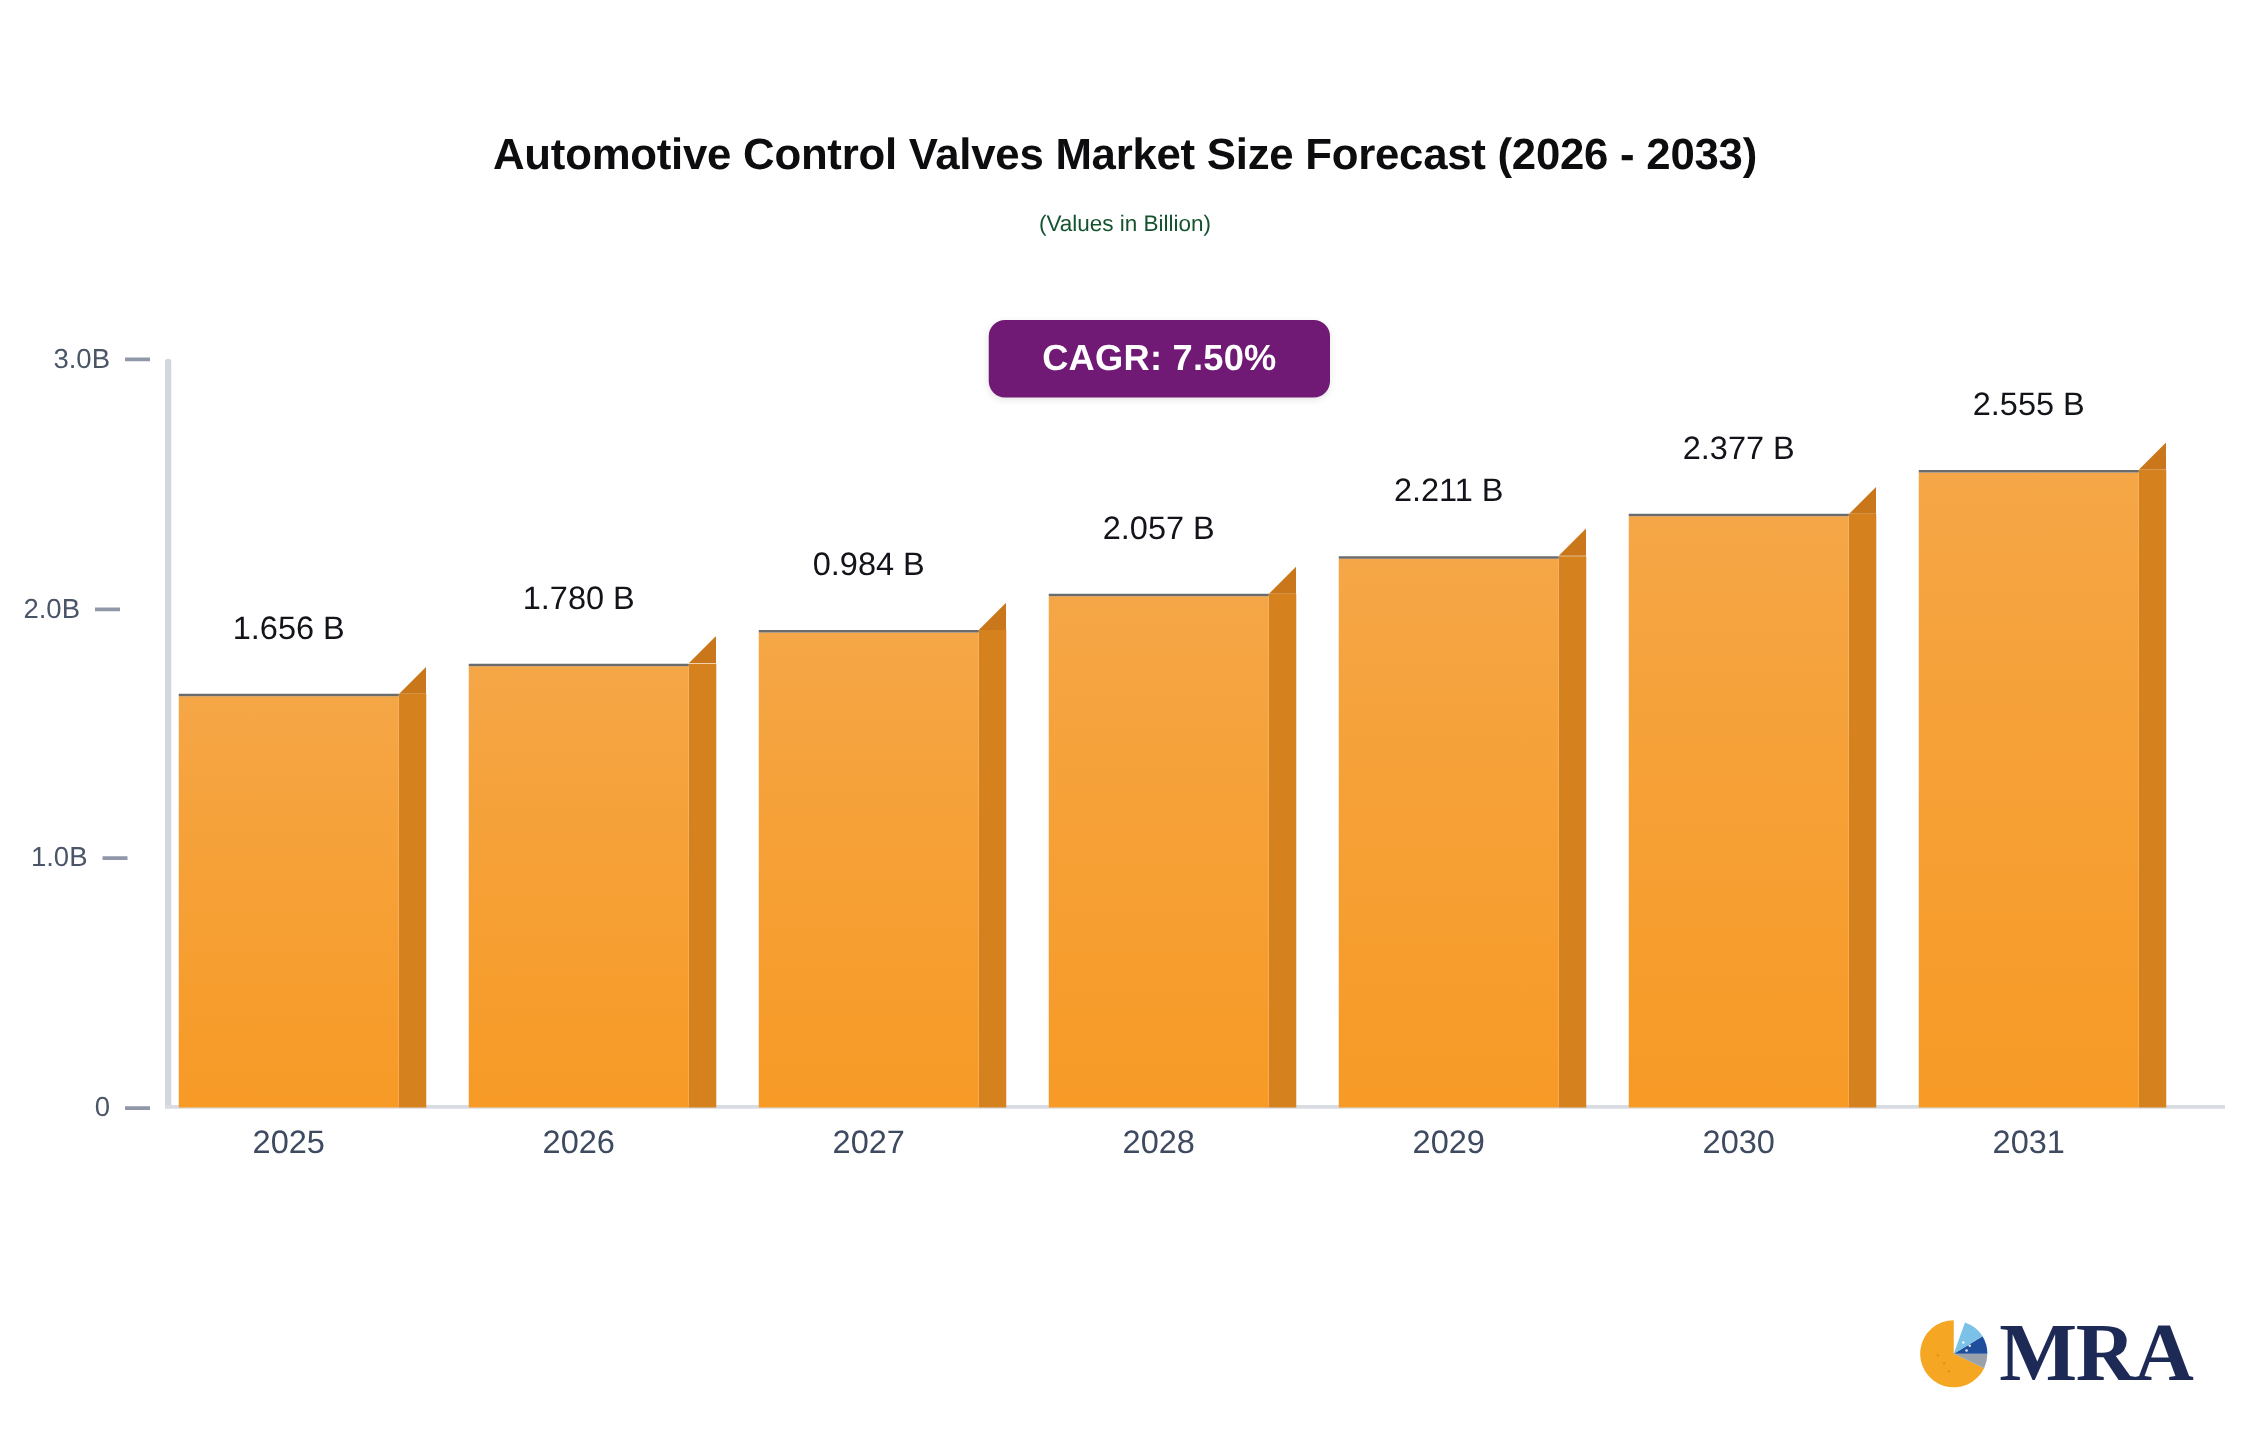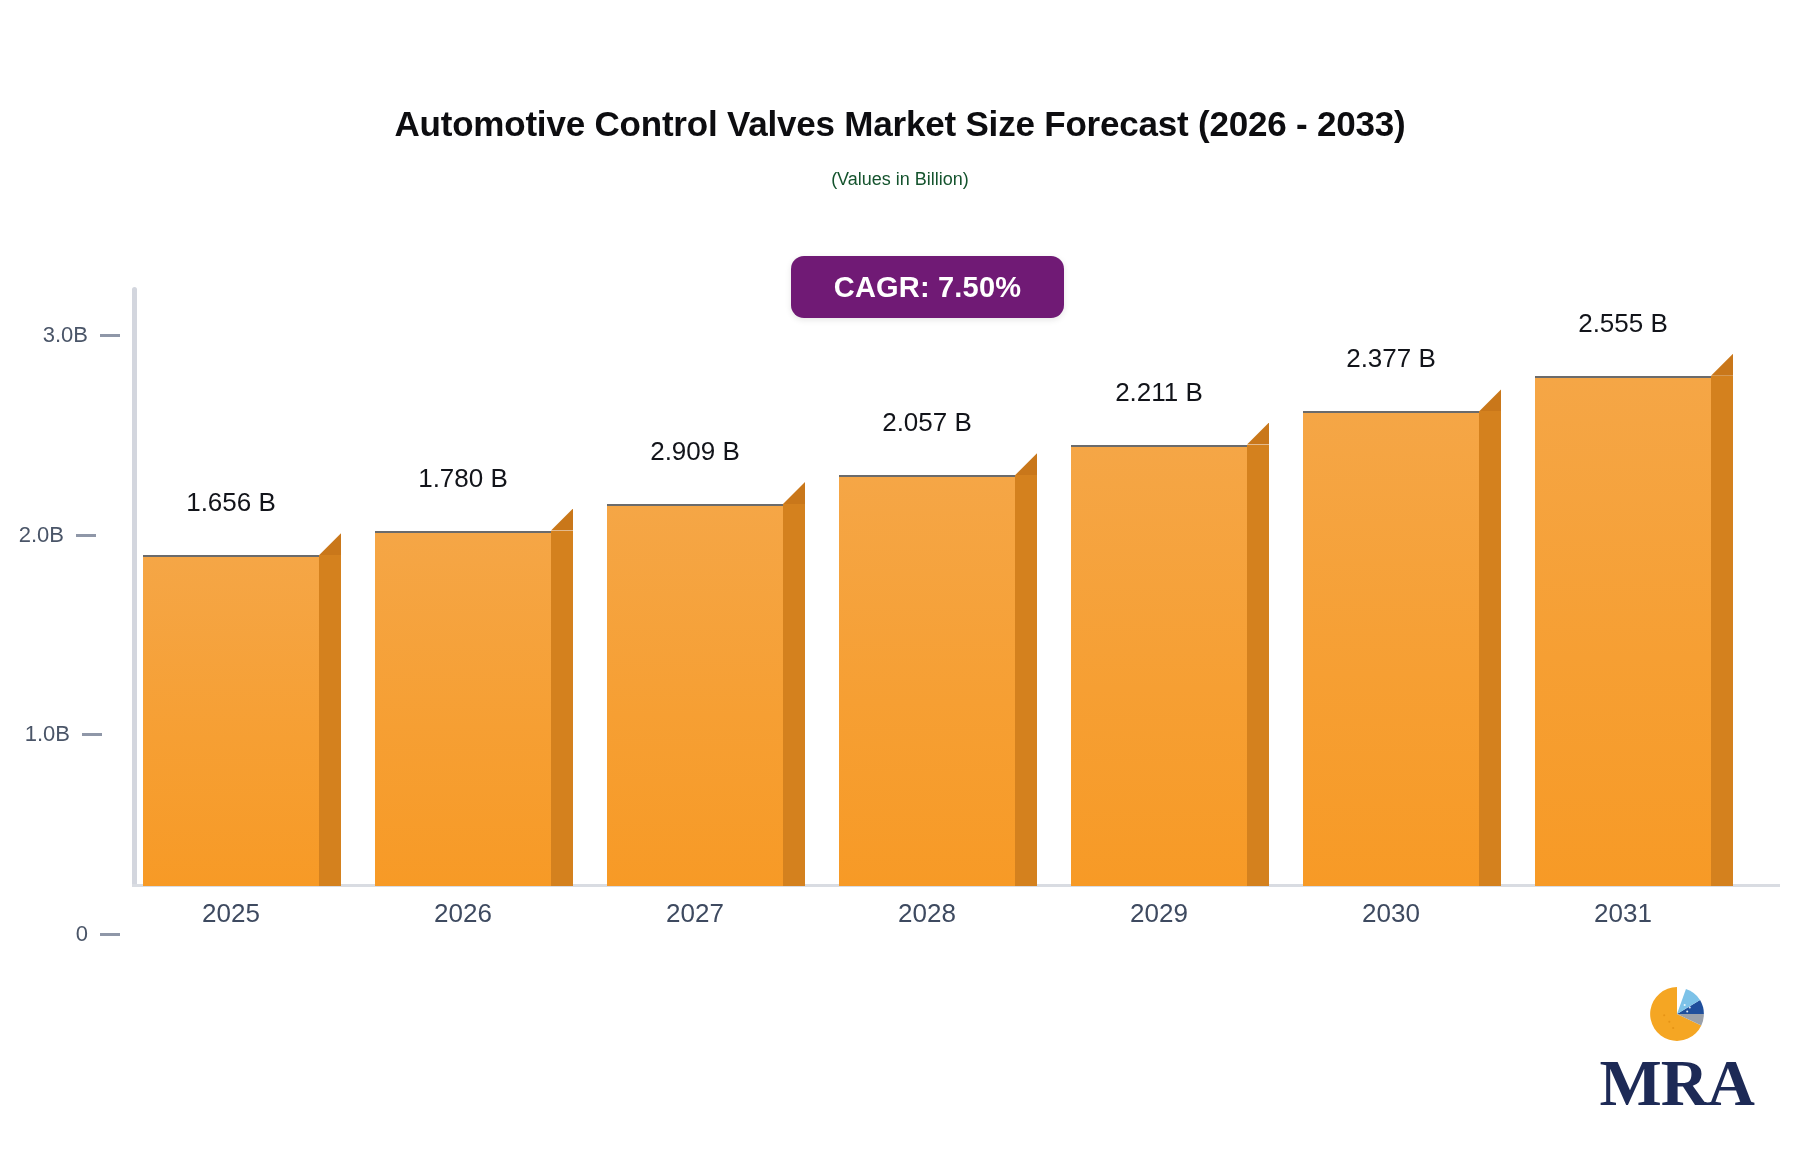--- a/index.html
+++ b/index.html
@@ -81,21 +81,20 @@
     left: 132px;
     top: 884px;
     width: 1648px;
     height: 3px;
     background: #d9dce2;
   }
   .ytick {
     position: absolute;
     height: 24px;
     line-height: 24px;
-    margin-top: 48px;
   }
   .ytick .lbl {
     position: absolute;
     right: 44px;
     top: 0;
     font-size: 22px;
     color: #4a5568;
     white-space: nowrap;
   }
   .ytick .dash {
@@ -145,21 +144,20 @@
   }
 
   
   .logo {
     position: absolute;
     right: 46px;
     bottom: 40px;
     display: flex;
     align-items: center;
     gap: 4px;
-    flex-direction: column;
   }
   .logo-mark { width: 64px; height: 64px; }
   .logo-text {
     font-family: "Liberation Serif", serif;
     font-size: 66px;
     font-weight: bold;
     color: #1d2a56;
     line-height: 1;
     letter-spacing: -1px;
   }
@@ -208,21 +206,21 @@
           <div class="bar-top-cap" style="left: 176px; top: 0px; width: 22px; height: 22px; clip-path: polygon(0px 100%, 100% 0px, 100% 100%);"></div>
           <div class="bar-side" style="left: 176px; width: 22px; height: 355.407px; bottom: 0px;"></div>
           <div class="bar-front" style="width: 176px; height: 355.407px;"></div>
         </div>
         <div class="bar-value" style="left: 355px; width: 216px; top: 462.593px;">1.780 B</div>
         <div class="bar-3d" style="left: 607px; top: 482.038px; width: 198px; height: 403.962px;">
           <div class="bar-top-cap" style="left: 176px; top: 0px; width: 22px; height: 22px; clip-path: polygon(0px 100%, 100% 0px, 100% 100%);"></div>
           <div class="bar-side" style="left: 176px; width: 22px; height: 381.962px; bottom: 0px;"></div>
           <div class="bar-front" style="width: 176px; height: 381.962px;"></div>
         </div>
-        <div class="bar-value" style="left: 587px; width: 216px; top: 436.038px;">2.909 B</div>
+        <div class="bar-value" style="left: 587px; width: 216px; top: 436.038px;">0.984 B</div>
         <div class="bar-3d" style="left: 839px; top: 453.286px; width: 198px; height: 432.714px;">
           <div class="bar-top-cap" style="left: 176px; top: 0px; width: 22px; height: 22px; clip-path: polygon(0px 100%, 100% 0px, 100% 100%);"></div>
           <div class="bar-side" style="left: 176px; width: 22px; height: 410.714px; bottom: 0px;"></div>
           <div class="bar-front" style="width: 176px; height: 410.714px;"></div>
         </div>
         <div class="bar-value" style="left: 819px; width: 216px; top: 407.286px;">2.057 B</div>
         <div class="bar-3d" style="left: 1071px; top: 422.537px; width: 198px; height: 463.463px;">
           <div class="bar-top-cap" style="left: 176px; top: 0px; width: 22px; height: 22px; clip-path: polygon(0px 100%, 100% 0px, 100% 100%);"></div>
           <div class="bar-side" style="left: 176px; width: 22px; height: 441.463px; bottom: 0px;"></div>
           <div class="bar-front" style="width: 176px; height: 441.463px;"></div>

